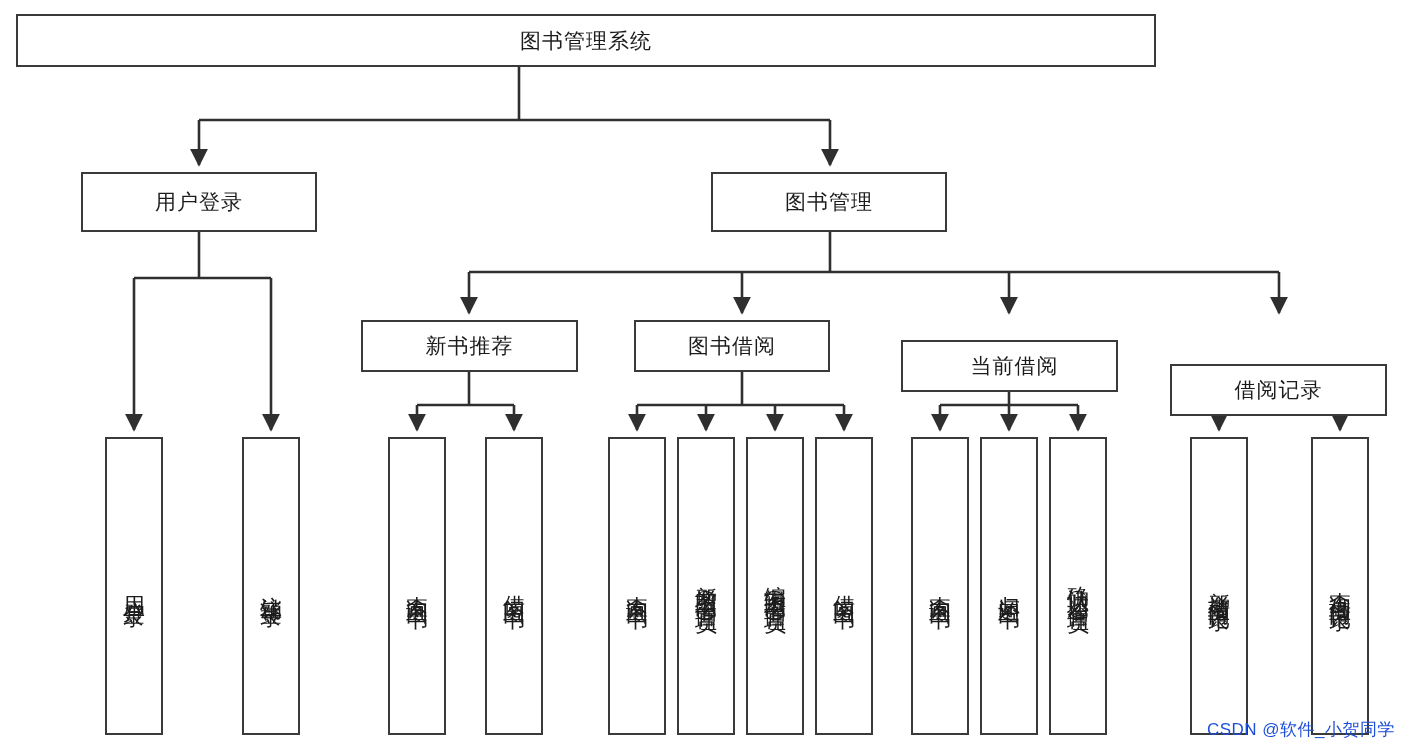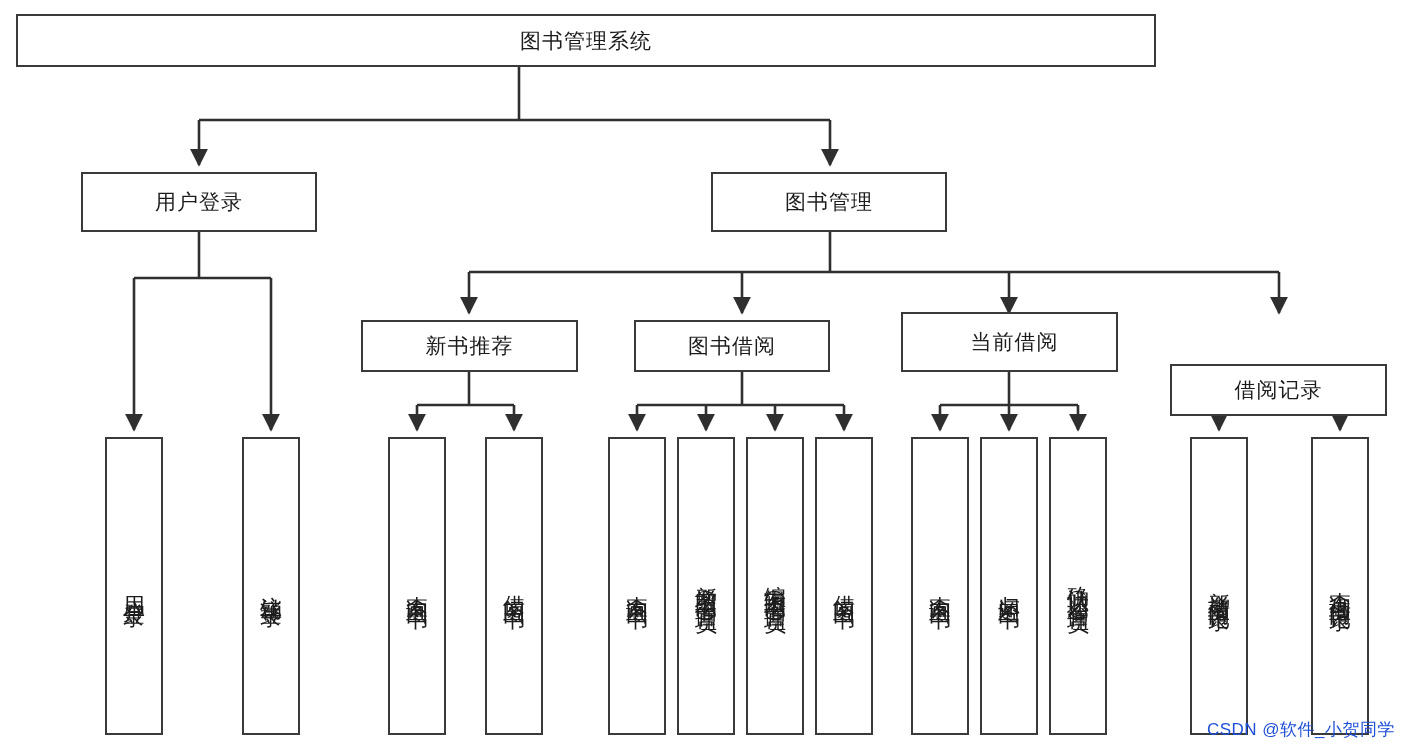--- a/index.html
+++ b/index.html
@@ -98,21 +98,21 @@
   <div class="node h-node" style="left:711px;top:172px;width:236px;height:60px;">
     <span>图书管理</span>
   </div>
 
   <div class="node h-node" style="left:361px;top:320px;width:217px;height:52px;">
     <span>新书推荐</span>
   </div>
   <div class="node h-node" style="left:634px;top:320px;width:196px;height:52px;">
     <span>图书借阅</span>
   </div>
-  <div class="node h-node" style="left:901px;top:312px;width:217px;height:60px;padding-left:10px;">
+  <div class="node h-node" style="left:901px;top:340px;width:217px;height:52px;padding-left:10px;">
     <span>当前借阅</span>
   </div>
   <div class="node h-node" style="left:1170px;top:320px;width:217px;height:52px;margin-top:44px;">
     <span>借阅记录</span>
   </div>
 
   <div class="node leaf-node" style="left:105px;top:437px;width:58px;height:298px;">
     <span class="leaf-text">用户登录</span>
   </div>
   <div class="node leaf-node" style="left:242px;top:437px;width:58px;height:298px;">

